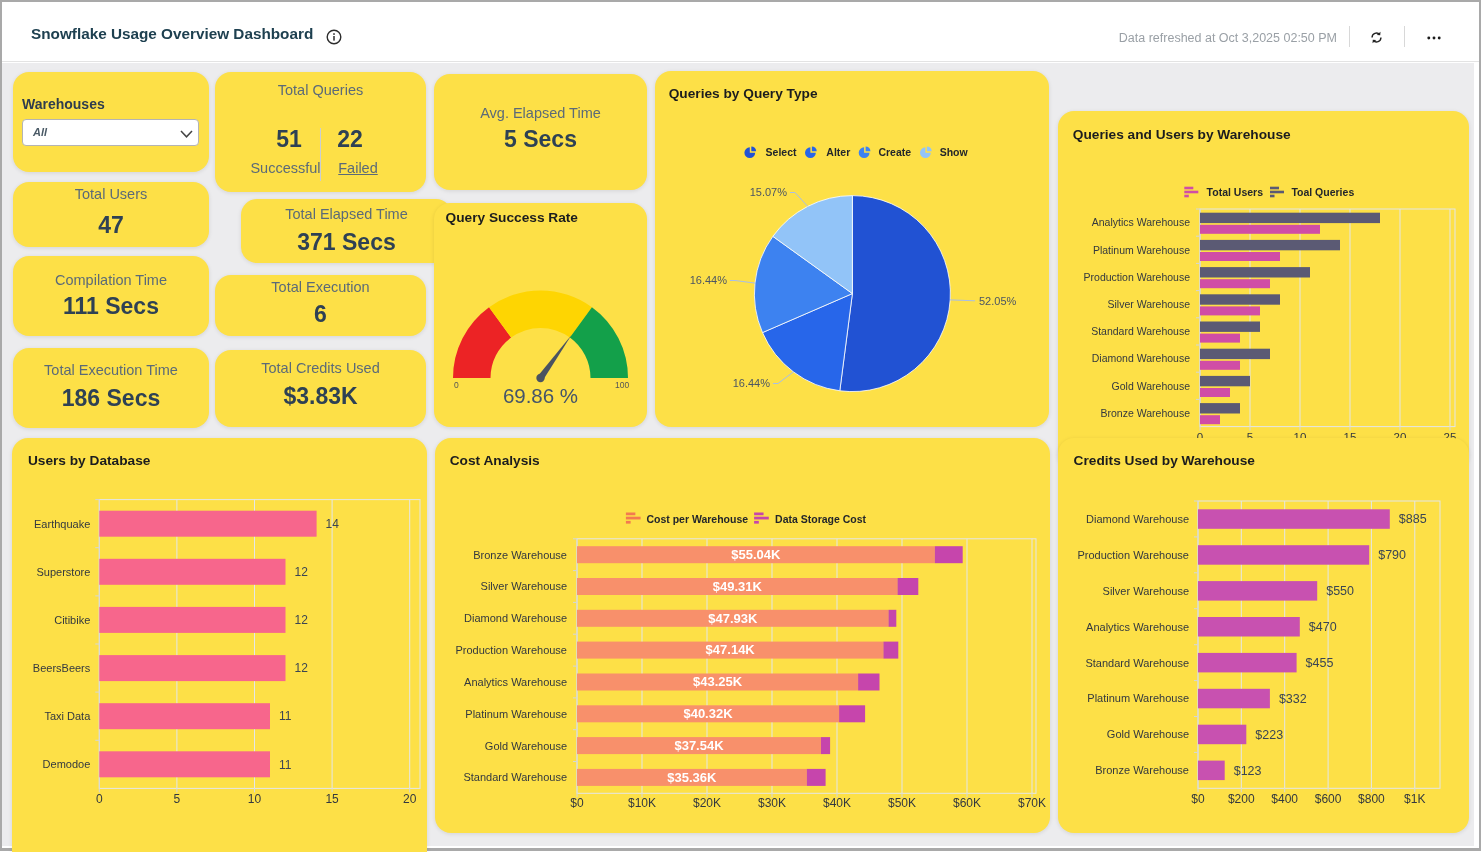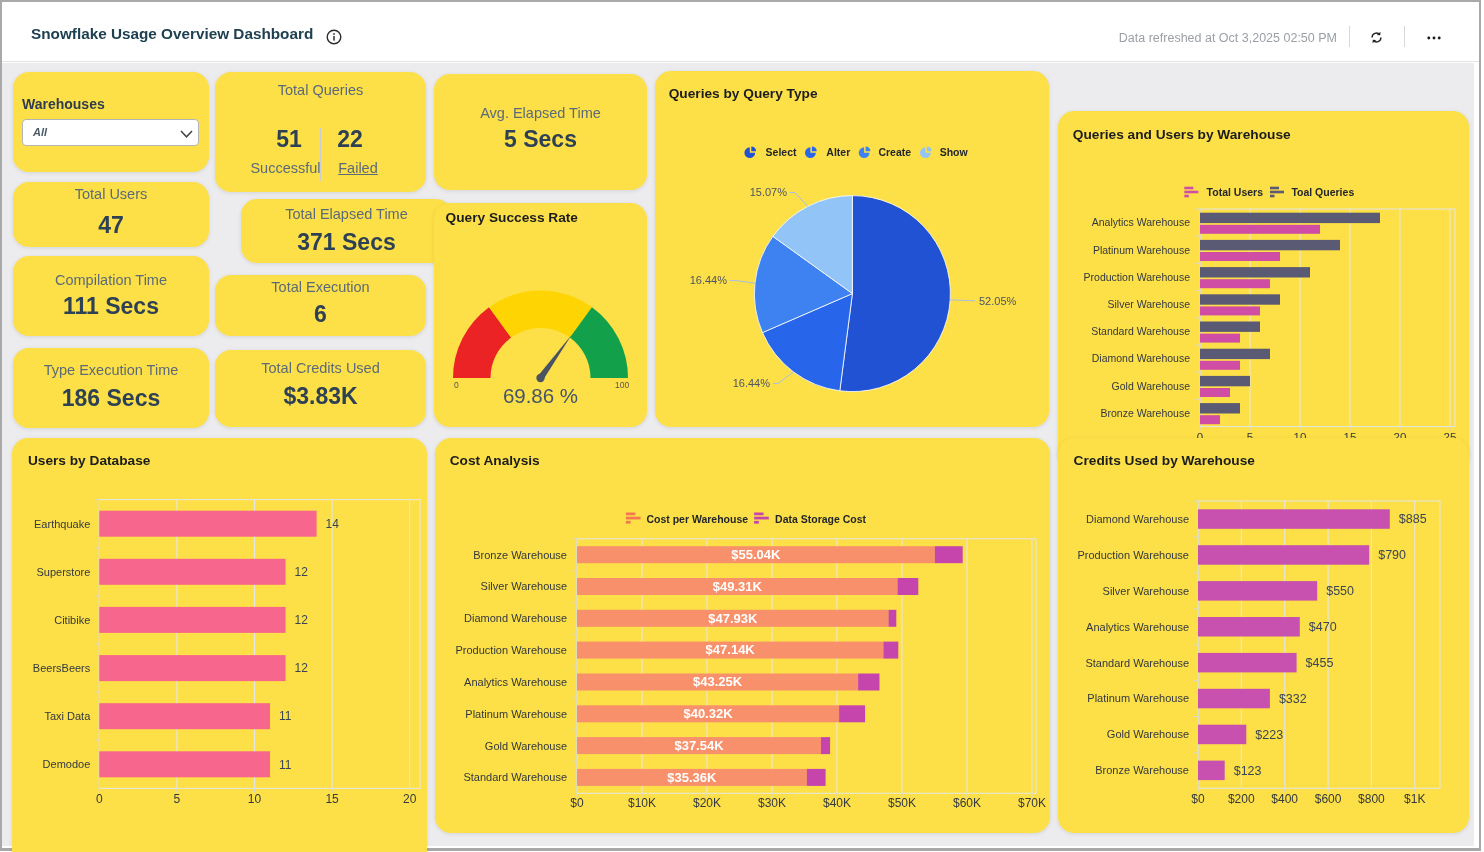--- a/index.html
+++ b/index.html
@@ -51,21 +51,21 @@
 </div>
 <div class="card" style="left:11px;top:119px;width:196px;height:65px;">
   <div class="sl" style="top:4.2px;">Total Users</div>
   <div class="sv" style="top:30.7px;font-size:23px;">47</div>
 </div>
 <div class="card" style="left:11px;top:193px;width:196px;height:80px;">
   <div class="sl" style="top:15.5px;">Compilation Time</div>
   <div class="sv" style="top:37.9px;font-size:23px;">111 Secs</div>
 </div>
 <div class="card" style="left:11px;top:285px;width:196px;height:80px;">
-  <div class="sl" style="top:13.9px;">Type Execution Time</div>
+  <div class="sl" style="top:13.9px;">Total Execution Time</div>
   <div class="sv" style="top:37.9px;font-size:23px;">186 Secs</div>
 </div>
 <div class="card" style="left:213px;top:9px;width:211px;height:120px;">
 
   <div class="sl" style="top:9.9px;">Total Queries</div>
   <div style="position:absolute;left:105px;top:55.5px;width:1px;height:53px;background:#c9ced4;"></div>
   <div style="position:absolute;left:44px;top:54.5px;width:60px;text-align:center;font-size:23px;font-weight:bold;color:#2e4154;line-height:1.1;">51</div>
   <div style="position:absolute;left:105px;top:54.5px;width:60px;text-align:center;font-size:23px;font-weight:bold;color:#2e4154;line-height:1.1;">22</div>
   <div style="position:absolute;left:11px;top:89.3px;width:81px;text-align:center;font-size:14.5px;color:#5b6a78;line-height:1.1;margin-left:19px;">Successful</div>
   <div style="position:absolute;left:113px;top:89.3px;width:60px;text-align:center;font-size:14.5px;color:#5b6a78;line-height:1.1;text-decoration:underline;">Failed</div>

